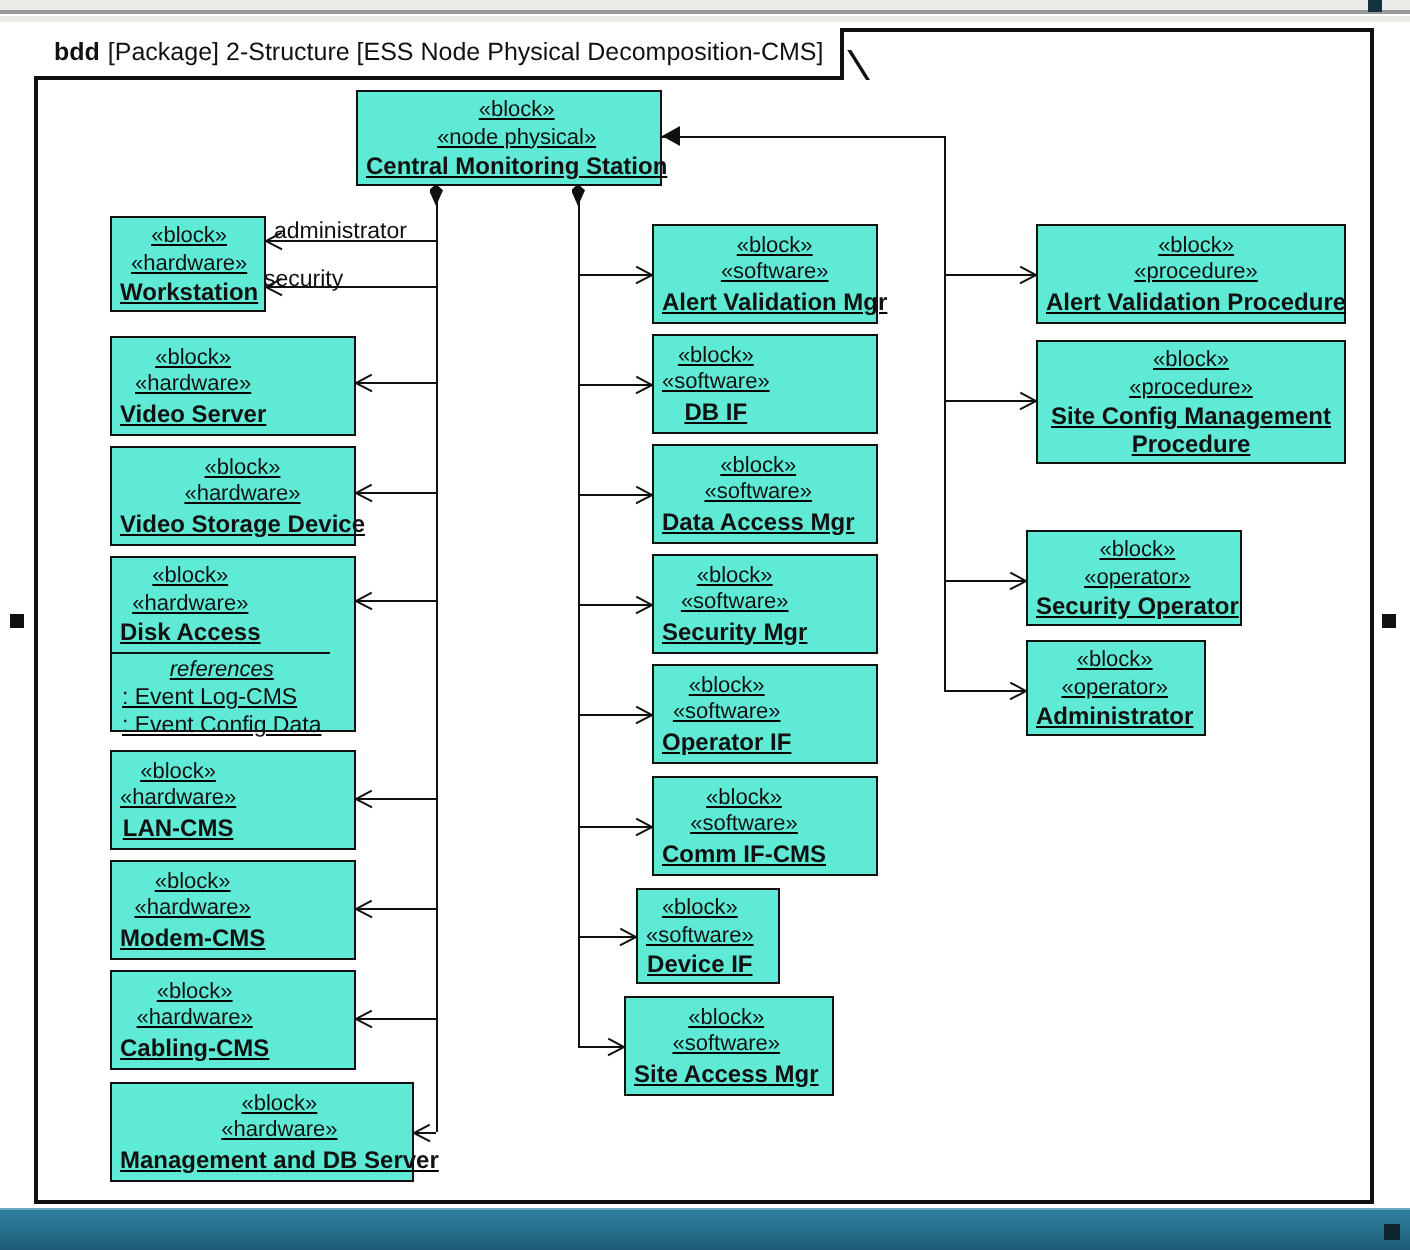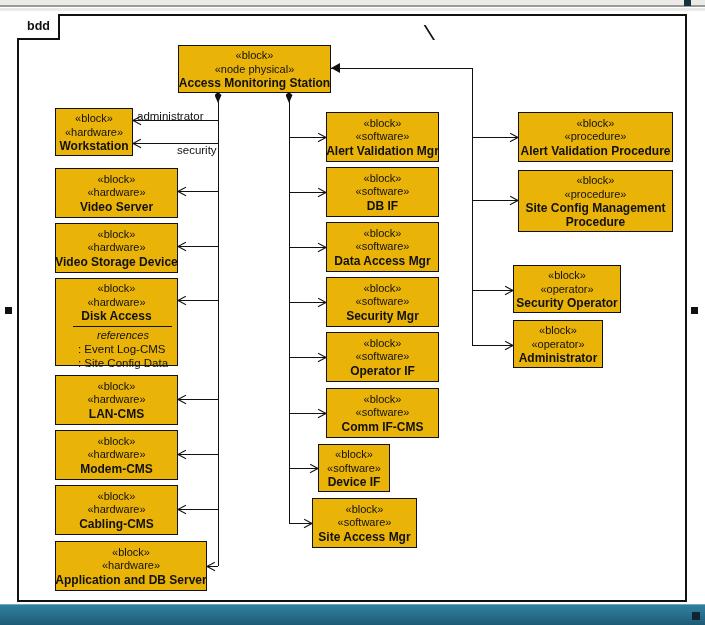--- a/index.html
+++ b/index.html
@@ -30,28 +30,28 @@
   .name-tab{position:absolute;left:17px;top:14px;height:26px;
       box-sizing:border-box;background:#fff;
       border-right:2px solid #111;border-bottom:2px solid #111;
       display:flex;align-items:center;padding:0 8px 0 10px;white-space:nowrap;}
   .tab-bevel{position:absolute;width:15px;height:15px;background:#fff;
       border-bottom:2px solid #111;transform-origin:left bottom;}
   .tab-kw{font-weight:bold;font-size:12.5px;color:#111;}
   .tab-rest{font-size:12.5px;color:#111;margin-left:4px;}
 
   
-  .blk{position:absolute;box-sizing:border-box;border:1.6px solid #111;background:#eab308;
-       display:flex;flex-direction:column;align-items:center;}
+  .blk{position:absolute;box-sizing:border-box;border:1.6px solid #111;background:#5eead4;
+       display:flex;flex-direction:column;align-items:flex-start;text-decoration:underline;}
   .blk .hd{display:flex;flex-direction:column;align-items:center;justify-content:center;
        flex:1 1 auto;padding:3px 4px;}
   .ster{font-size:11px;color:#111;line-height:13.5px;white-space:nowrap;}
   .bname{font-size:12px;font-weight:bold;color:#111;line-height:14px;text-align:center;white-space:nowrap;}
   .bname.wrap{white-space:normal;}
-  .cmp{border-top:1.6px solid #111;padding:2px 4px 3px 5px;margin-left:12px;}
+  .cmp{border-top:1.6px solid #111;padding:2px 4px 3px 5px;}
   .cmp-title{font-size:11px;font-style:italic;color:#111;text-align:center;line-height:13px;}
   .cmp-item{font-size:11.5px;color:#111;line-height:14px;text-align:left;}
 
   
   .ln{position:absolute;background:#111;}
   .lnh{height:1.4px;}
   .lnv{width:1.4px;}
   .diamond{position:absolute;width:7px;height:11px;background:#111;
       clip-path:polygon(50% 0,100% 28%,50% 100%,0 28%);}
   .arr-open-l{position:absolute;width:9px;height:9px;}
@@ -81,20 +81,21 @@
   <div class="handle-l"></div>
   <div class="handle-r"></div>
   <div class="bot-line"></div>
   <div class="bot-strip"></div>
   <div class="tick-br"></div>
 
   <div class="frame"></div>
 
   <div class="name-tab" id="nameTab">
     <span class="tab-kw">bdd</span>
+    <span class="tab-rest">[Package] 2-Structure [ESS Node Physical Decomposition-CMS]</span>
   </div>
   <div class="tab-bevel" id="tabBevel" style="left: 419.719px; top: 25px; transform: skewX(32deg); border-right: 2px solid rgb(17, 17, 17); border-bottom: none; width: 13px; height: 15px; background: transparent;"></div>
 
   <div id="wires">
       <div class="diamond" style="left: 214.5px; top: 92px;"></div>
       <div class="ln lnv" style="left: 218px; top: 101px; height: 465px;"></div>
       <div class="ln lnh" style="left: 133px; top: 120px; width: 85px;"></div>
       <div class="arr-open-l" style="left: 133px; top: 115.5px;"></div>
       <div class="ln lnh" style="left: 133px; top: 143px; width: 85px;"></div>
       <div class="arr-open-l" style="left: 133px; top: 138.5px;"></div>
@@ -141,21 +142,21 @@
       <div class="arr-open-r" style="left: 504px; top: 285.5px;"></div>
       <div class="ln lnh" style="left: 472px; top: 345px; width: 41px;"></div>
       <div class="arr-open-r" style="left: 504px; top: 340.5px;"></div>
     </div>
 
   <div id="blocks">
       <div class="blk" style="left: 178px; top: 45px; width: 153px; height: 48px;">
         <div class="hd">
           <div class="ster">«block»</div>
           <div class="ster">«node physical»</div>
-          <div class="bname">Access Monitoring Station</div>
+          <div class="bname">Central Monitoring Station</div>
         </div>
       </div>
       <div class="blk" style="left: 55px; top: 108px; width: 78px; height: 48px;">
         <div class="hd">
           <div class="ster">«block»</div>
           <div class="ster">«hardware»</div>
           <div class="bname">Workstation</div>
         </div>
       </div>
       <div class="blk" style="left: 55px; top: 168px; width: 123px; height: 50px;">
@@ -174,21 +175,21 @@
       </div>
       <div class="blk" style="left: 55px; top: 278px; width: 123px; height: 88px;">
         <div class="hd">
           <div class="ster">«block»</div>
           <div class="ster">«hardware»</div>
           <div class="bname">Disk Access</div>
         </div>
         <div class="cmp">
           <div class="cmp-title">references</div>
           <div class="cmp-item">: Event Log-CMS</div>
-          <div class="cmp-item">: Site Config Data</div>
+          <div class="cmp-item">: Event Config Data</div>
         </div>
       </div>
       <div class="blk" style="left: 55px; top: 375px; width: 123px; height: 50px;">
         <div class="hd">
           <div class="ster">«block»</div>
           <div class="ster">«hardware»</div>
           <div class="bname">LAN-CMS</div>
         </div>
       </div>
       <div class="blk" style="left: 55px; top: 430px; width: 123px; height: 50px;">
@@ -202,21 +203,21 @@
         <div class="hd">
           <div class="ster">«block»</div>
           <div class="ster">«hardware»</div>
           <div class="bname">Cabling-CMS</div>
         </div>
       </div>
       <div class="blk" style="left: 55px; top: 541px; width: 152px; height: 50px;">
         <div class="hd">
           <div class="ster">«block»</div>
           <div class="ster">«hardware»</div>
-          <div class="bname">Application and DB Server</div>
+          <div class="bname">Management and DB Server</div>
         </div>
       </div>
       <div class="blk" style="left: 326px; top: 112px; width: 113px; height: 50px;">
         <div class="hd">
           <div class="ster">«block»</div>
           <div class="ster">«software»</div>
           <div class="bname">Alert Validation Mgr</div>
         </div>
       </div>
       <div class="blk" style="left: 326px; top: 167px; width: 113px; height: 50px;">
@@ -292,15 +293,15 @@
       <div class="blk" style="left: 513px; top: 320px; width: 90px; height: 48px;">
         <div class="hd">
           <div class="ster">«block»</div>
           <div class="ster">«operator»</div>
           <div class="bname">Administrator</div>
         </div>
       </div>
     </div>
 
   <div class="rolelbl" style="left:137px;top:110px;">administrator</div>
-  <div class="rolelbl" style="left:132px;top:144px;margin-left:45px;">security</div>
+  <div class="rolelbl" style="left:132px;top:134px;">security</div>
 
 </div>
 
 </body></html>

